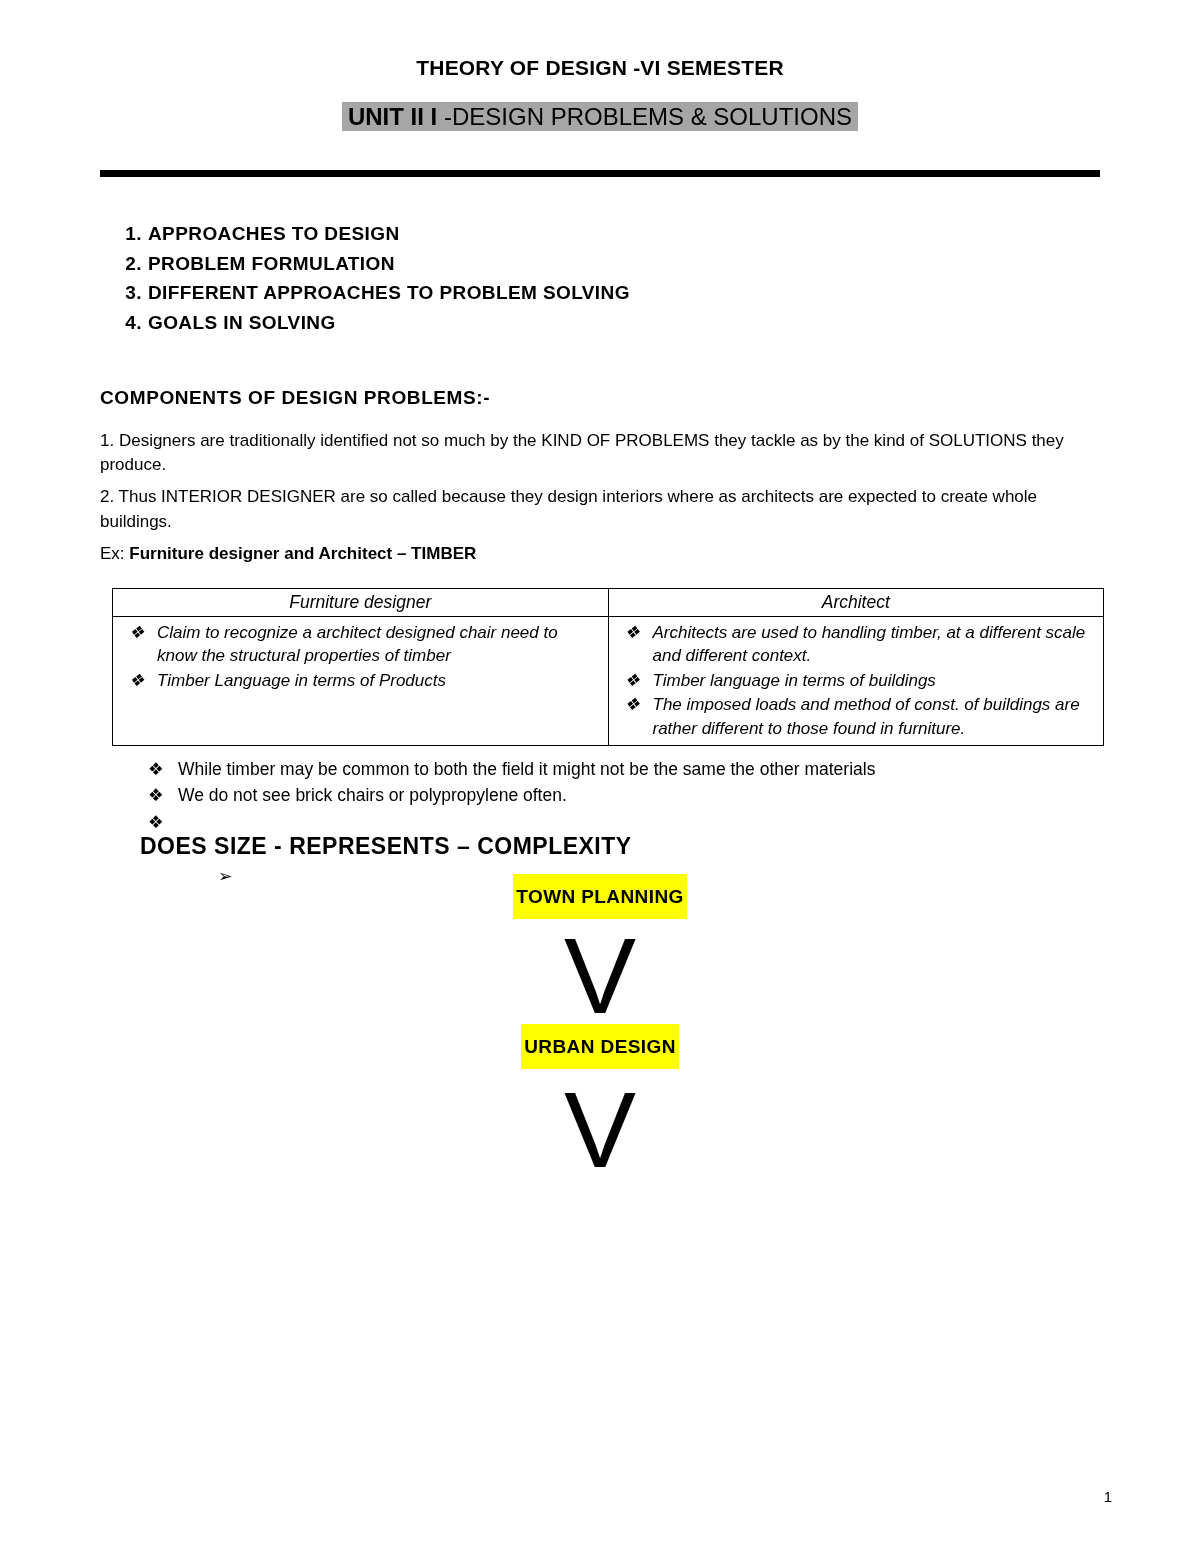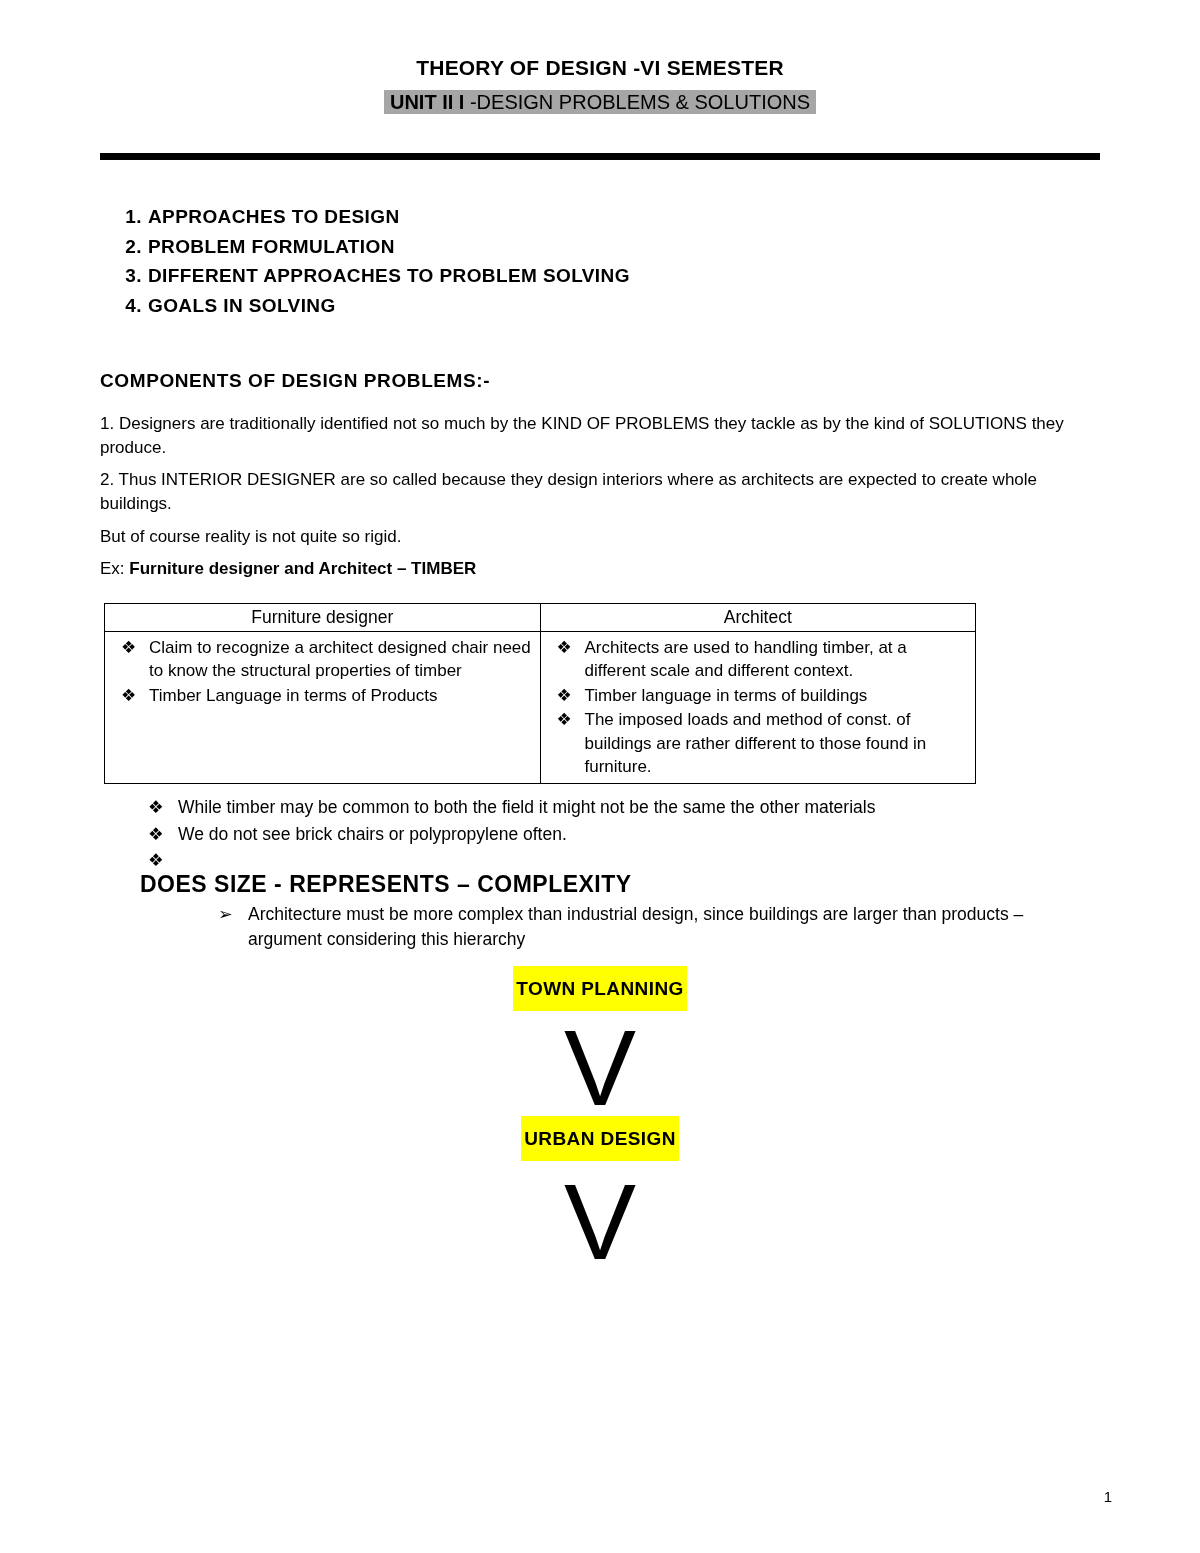--- a/index.html
+++ b/index.html
@@ -25,22 +25,22 @@
   .title-block {
     text-align: center;
   }
   .doc-title {
     font-weight: bold;
     font-size: 21px;
     letter-spacing: 0.2px;
     line-height: 1.25;
   }
   .subtitle-line {
-    margin-top: 8px;
-    font-size: 20px;
+    margin-top: 20px;
+    font-size: 24px;
     line-height: 1.3;
   }
   .subtitle-inner {
     background: #a6a6a6;
     padding: 1px 6px;
   }
   .subtitle-bold {
     font-weight: bold;
   }
   .rule {
@@ -84,23 +84,24 @@
   .para.tight {
     margin-top: 8px;
   }
   .b {
     font-weight: bold;
     text-align: right;
   }
   table.tbl {
     margin-top: 22px;
     border-collapse: collapse;
-    width: 872px;
-    margin-left: 4px;
+    width: 992px;
+    margin-left: 12px;
     table-layout: fixed;
+    font-style: italic;
   }
   table.tbl td, table.tbl th {
     border: 1.5px solid #000000;
     vertical-align: top;
     padding: 4px 6px;
   }
   table.tbl th {
     text-align: center;
     font-weight: normal;
     font-size: 17.5px;
@@ -212,21 +213,20 @@
     <li><span class="num">1.</span><span>APPROACHES TO DESIGN</span></li>
     <li><span class="num">2.</span><span>PROBLEM FORMULATION</span></li>
     <li><span class="num">3.</span><span>DIFFERENT APPROACHES TO PROBLEM SOLVING</span></li>
     <li><span class="num">4.</span><span>GOALS IN SOLVING</span></li>
   </ul>
 
   <div class="section-head">COMPONENTS OF DESIGN PROBLEMS:-</div>
 
   <div class="para">1. Designers are traditionally identified not so much by the KIND OF PROBLEMS they tackle as by the kind of SOLUTIONS they produce.</div>
   <div class="para tight">2. Thus INTERIOR DESIGNER are so called because they design interiors where as architects are expected to create whole buildings.</div>
-  <div class="para tight">But of course reality is not quite so rigid.</div>
   <div class="para tight"><span>Ex: </span><span class="b">Furniture designer and Architect – TIMBER</span></div>
 
   <table class="tbl">
     <tbody>
         <tr>
       <th style="width:50%">Furniture designer</th>
       <th style="width:50%">Architect</th>
     </tr>
     <tr>
       <td>
@@ -248,21 +248,21 @@
     </table>
 
   <ul class="after-list">
     <li><span class="bullet">❖</span><span>While timber may be common to both the field it might not be the same the other materials</span></li>
     <li><span class="bullet">❖</span><span>We do not see brick chairs or polypropylene often.</span></li>
     <li><span class="bullet">❖</span></li>
   </ul>
 
   <div class="sub-head">DOES SIZE - REPRESENTS – COMPLEXITY</div>
   <ul class="arrow-list">
-    <li><span class="bullet">➢</span><span>Architecture must be more complex than industrial design, since buildings are larger than products – argument considering this hierarchy</span></li>
+    <li><span class="bullet">➢</span></li>
   </ul>
 
   <div class="diagram">
     <div><span class="hl">TOWN PLANNING</span></div>
     <div class="vmark">V</div>
     <div><span class="hl">URBAN DESIGN</span></div>
     <div class="vmark2">V</div>
   </div>
 
   <div class="page-num">1</div>

